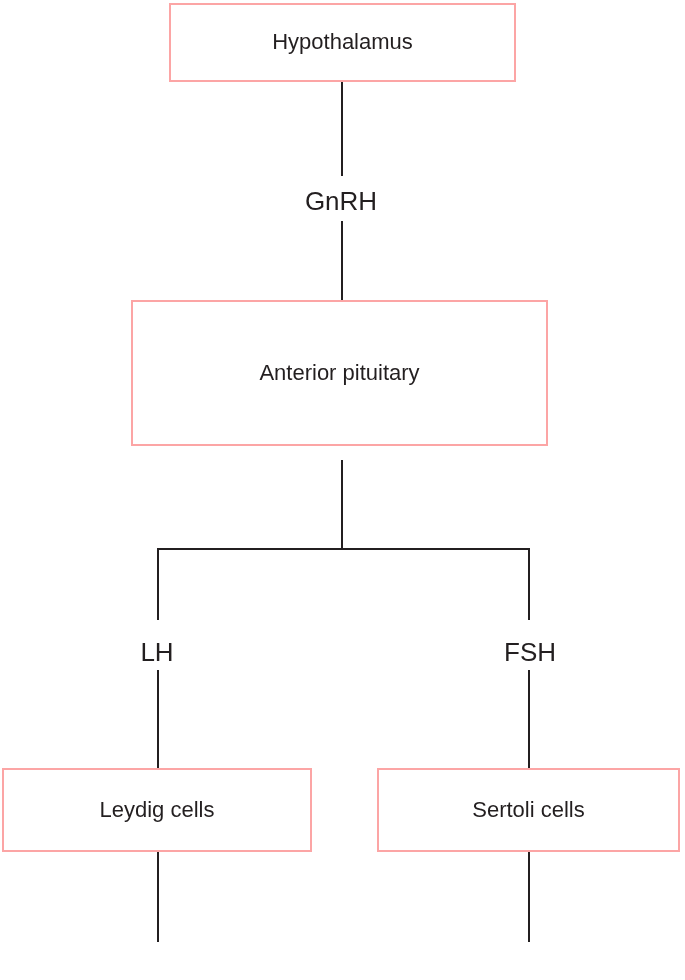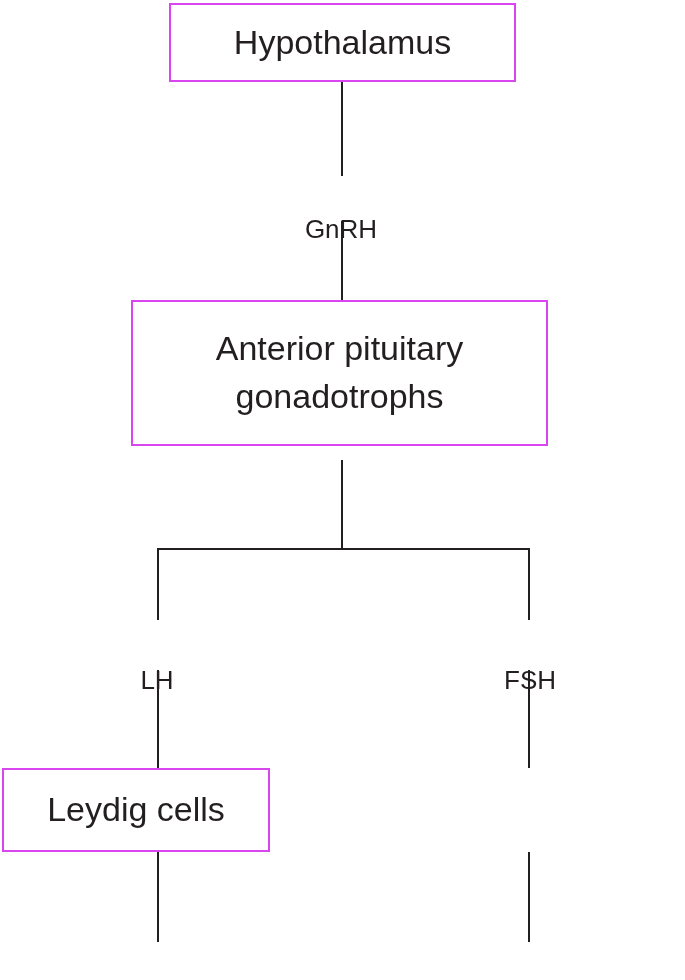--- a/index.html
+++ b/index.html
@@ -8,52 +8,51 @@
     width: 685px;
     height: 980px;
     background: #ffffff;
     font-family: "Liberation Sans", sans-serif;
     color: #231f20;
     overflow: hidden;
   }
   .box {
     position: absolute;
     box-sizing: border-box;
-    border: 2px solid #d946ef;
+    border: 2px solid #fca5a5;
     background: #ffffff;
     display: flex;
     align-items: center;
     justify-content: center;
     text-align: center;
-    font-size: 34px;
+    font-size: 22px;
     line-height: 1.4;
   }
   .vline {
     position: absolute;
     width: 2px;
     background: #231f20;
   }
   .hline {
     position: absolute;
     height: 2px;
     background: #231f20;
   }
   .lbl {
     position: absolute;
     font-size: 26px;
     line-height: 30px;
     text-align: center;
     white-space: nowrap;
-    margin-top: 28px;
   }
 
   
   #box-hypothalamus { left: 169px; top: 3px;   width: 347px; height: 79px; }
   #box-pituitary    { left: 131px; top: 300px; width: 417px; height: 146px; }
-  #box-leydig       { left: 2px;   top: 768px; width: 268px; height: 84px; }
+  #box-leydig       { left: 2px;   top: 768px; width: 310px; height: 84px; }
   #box-sertoli      { left: 377px; top: 768px; width: 303px; height: 84px; }
 
   
   #line-hypo-gnrh          { left: 341px; top: 82px;  height: 94px; }
   #line-gnrh-pituitary     { left: 341px; top: 221px; height: 93px; }
   #line-pituitary-branch   { left: 341px; top: 460px; height: 88px; }
   #branch-hline            { left: 157px; top: 548px; width: 373px; }
   #line-branch-lh          { left: 157px; top: 548px; height: 72px; }
   #line-branch-fsh         { left: 528px; top: 548px; height: 72px; }
   #line-lh-leydig          { left: 157px; top: 670px; height: 98px; }
@@ -79,39 +78,41 @@
 
   <div class="vline" id="line-hypo-gnrh"></div>
 
   <div class="lbl" id="lbl-gnrh">GnRH</div>
 
   <div class="vline" id="line-gnrh-pituitary"></div>
 
   <div class="box" id="box-pituitary">
     <div>
       <div>Anterior pituitary</div>
-      <div>gonadotrophs</div>
     </div>
   </div>
 
   <div class="vline" id="line-pituitary-branch"></div>
 
   <div class="hline" id="branch-hline"></div>
 
   <div class="vline" id="line-branch-lh"></div>
   <div class="vline" id="line-branch-fsh"></div>
 
   <div class="lbl" id="lbl-fsh">FSH</div>
   <div class="lbl" id="lbl-lh">LH</div>
 
   <div class="vline" id="line-lh-leydig"></div>
   <div class="vline" id="line-fsh-sertoli"></div>
 
   <div class="box" id="box-leydig">
     <span>Leydig cells</span>
   </div>
 
+  <div class="box" id="box-sertoli">
+    <span>Sertoli cells</span>
+  </div>
 
   <div class="vline" id="line-leydig-testosterone"></div>
   <div class="vline" id="line-sertoli-sperm"></div>
 
 
 </div>
 
 </body></html>

